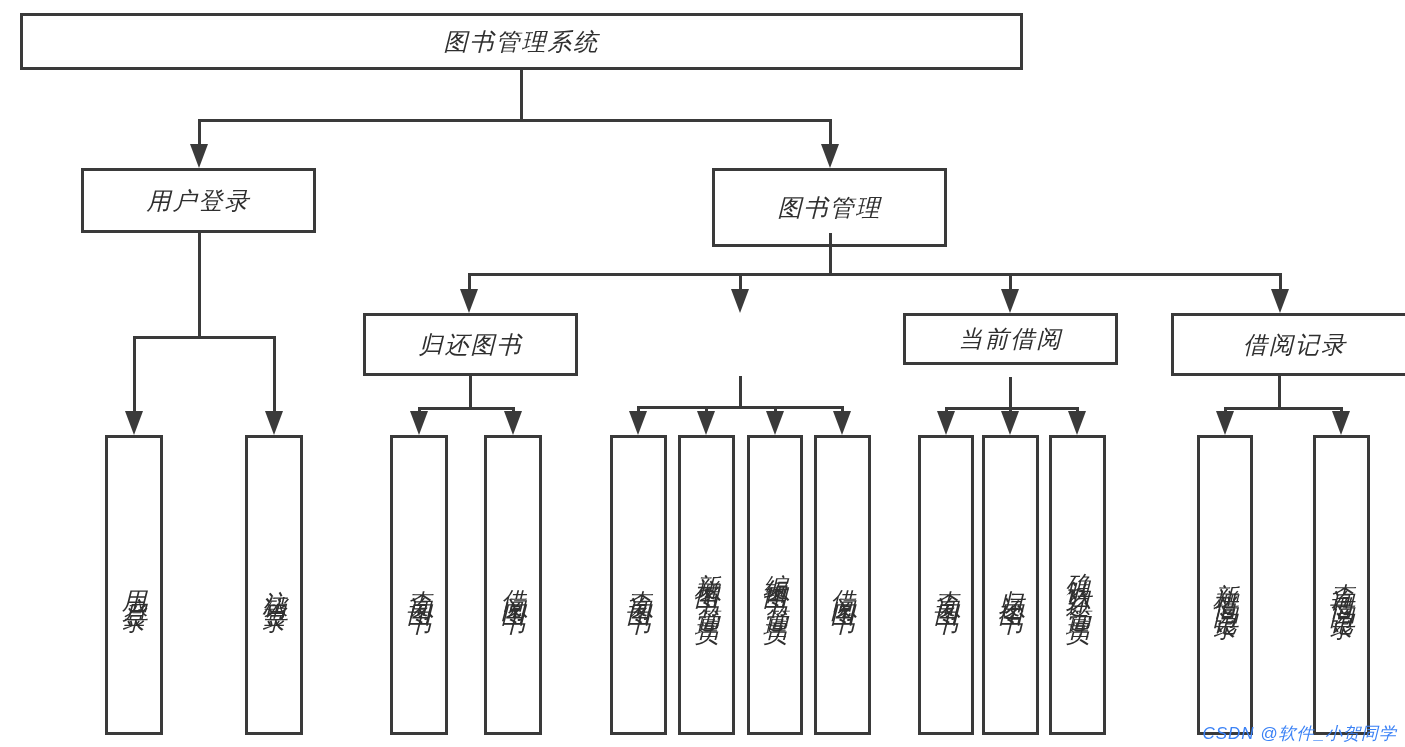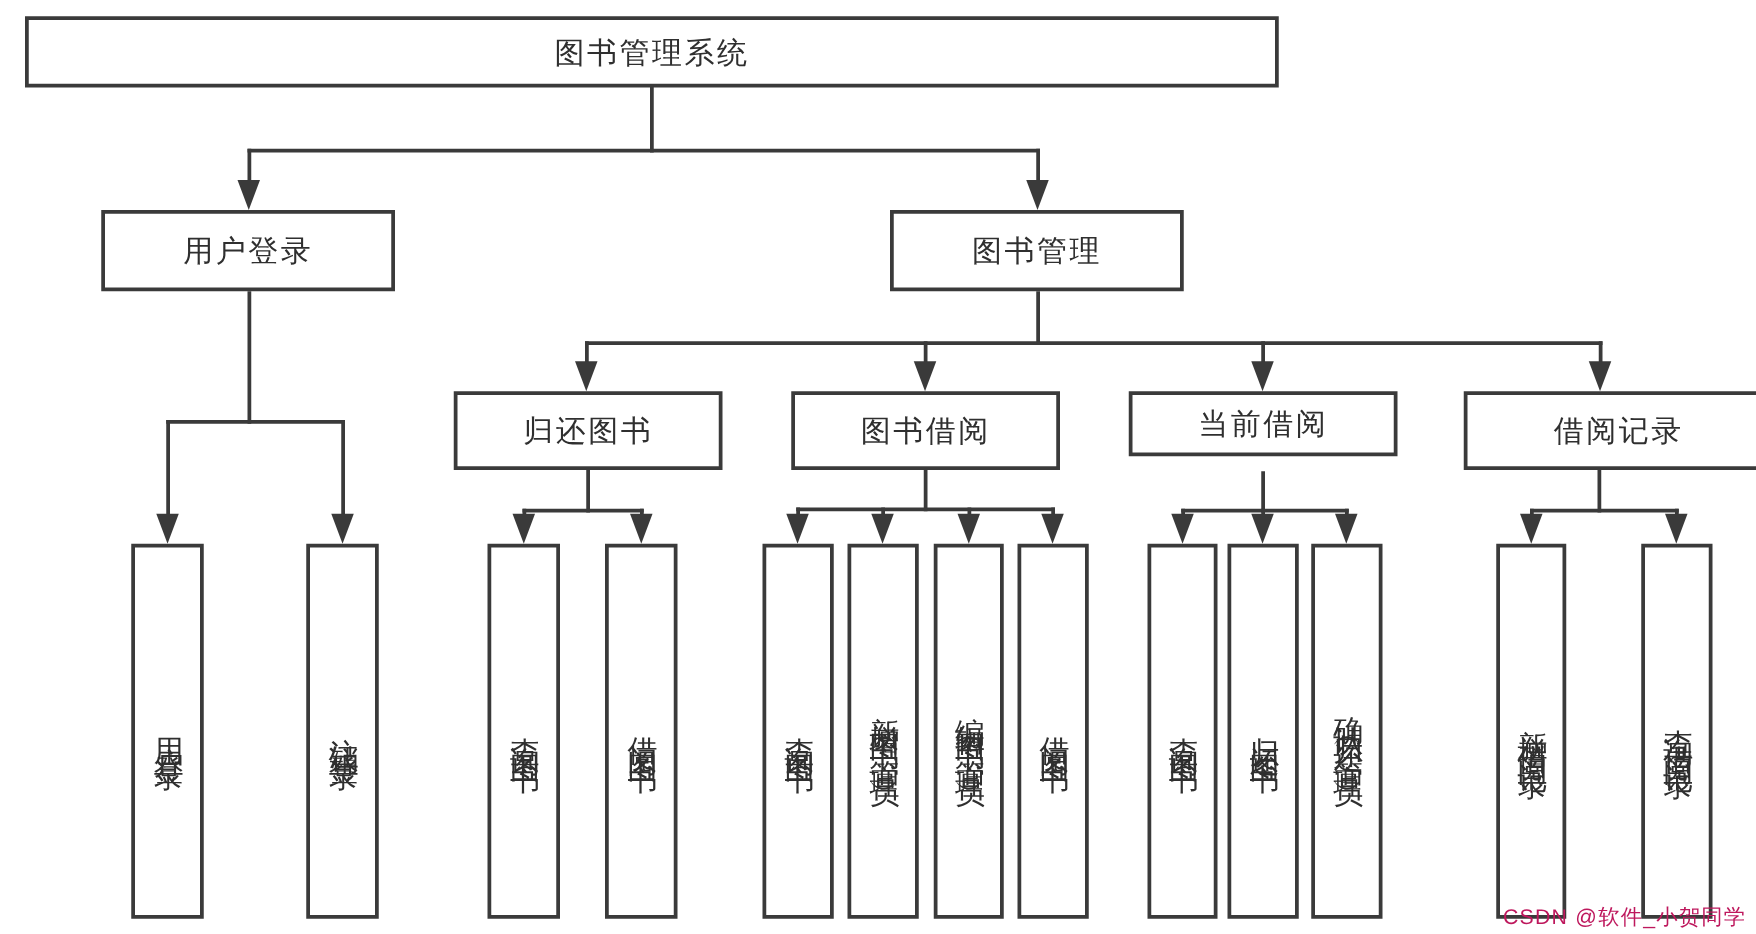--- a/index.html
+++ b/index.html
@@ -3,20 +3,21 @@
 <meta charset="utf-8">
 <style>
   html,body{margin:0;padding:0;background:#ffffff;}
   .canvas{
     position:relative;
     width:1405px;height:747px;
     background:#ffffff;
     font-family:"Liberation Sans", sans-serif;
     color:#2f2f2f;
     overflow:hidden;
+    font-style:italic;
   }
   .node{
     position:absolute;
     box-sizing:border-box;
     border:3px solid #3a3a3a;
     background:#ffffff;
     display:flex;
     align-items:center;
     justify-content:center;
     text-align:center;
@@ -42,48 +43,45 @@
     position:absolute;
     width:0;height:0;
     border-left:9px solid transparent;
     border-right:9px solid transparent;
     border-top:24px solid #3a3a3a;
   }
   .watermark{
     position:absolute;
     right:8px;bottom:2px;
     font-size:17px;
-    color:#be185d;
+    color:#3b82f6;
     letter-spacing:1px;
   }
 </style>
 </head>
 <body>
 
 <div class="canvas">
 
   <div class="node" style="left:20px;top:13px;width:1003px;height:57px">
     <span class="lbl">图书管理系统</span>
   </div>
 
   <div class="node" style="left:81px;top:168px;width:235px;height:65px">
     <span class="lbl">用户登录</span>
   </div>
 
-  <div class="node" style="left:712px;top:168px;width:235px;height:65px">
+  <div class="node" style="left:712px;top:168px;width:235px;height:79px">
     <span class="lbl">图书管理</span>
   </div>
 
   <div class="node" style="left:363px;top:313px;width:215px;height:63px">
     <span class="lbl">归还图书</span>
   </div>
 
-  <div class="node" style="left:633px;top:313px;width:215px;height:63px">
-    <span class="lbl">图书借阅</span>
-  </div>
 
   <div class="node" style="left:903px;top:313px;width:215px;height:52px">
     <span class="lbl">当前借阅</span>
   </div>
 
   <div class="node" style="left:1171px;top:313px;width:248px;height:63px">
     <span class="lbl">借阅记录</span>
   </div>
 
   <div class="node leaf" style="left:105px;top:435px;width:58px;height:300px">

